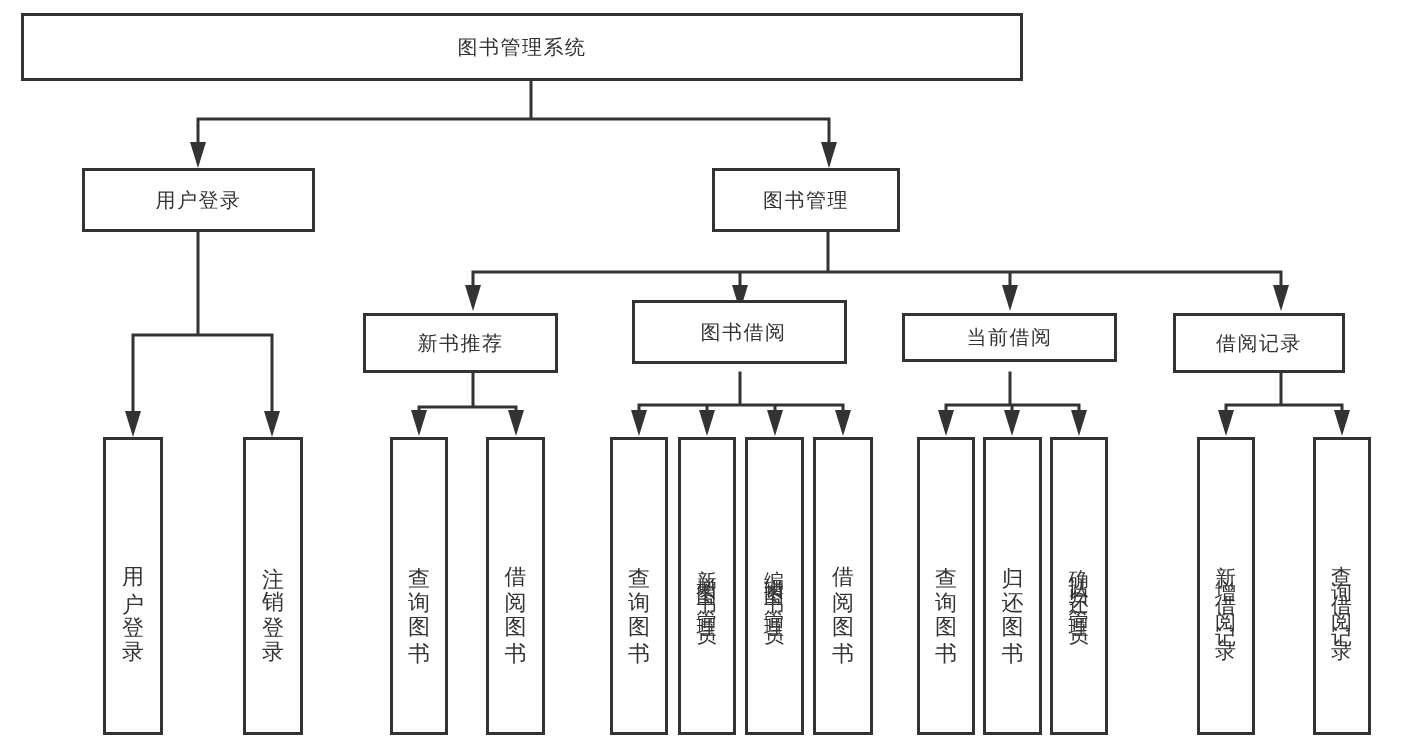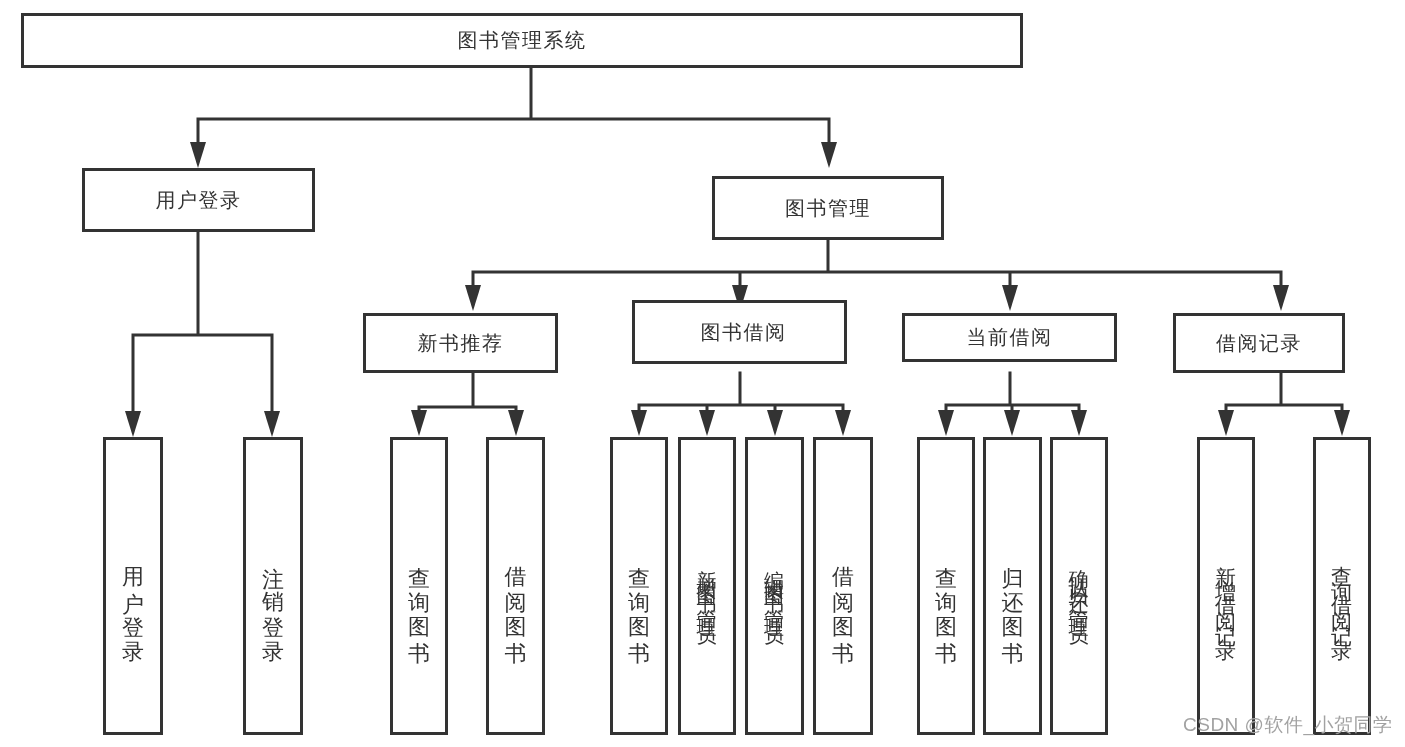--- a/index.html
+++ b/index.html
@@ -23,24 +23,24 @@
     border:3px solid var(--line); background:#fff;
     display:flex; align-items:center; justify-content:center;
     color:var(--text); overflow:hidden;
   }
   .vtext { writing-mode:vertical-rl; text-orientation:mixed; color:var(--text); line-height:1; }
   .sp4 .vtext { font-size:22px; letter-spacing:25px; margin-top:25px; }
   .sp6 .vtext { font-size:21px; letter-spacing:15px; margin-top:15px; }
   .sp9 .vtext { font-size:20px; letter-spacing:8px;  margin-top:8px;  }
 
   
-  #n-root      { left:21px;  top:13px;  width:1002px; height:55px; }
+  #n-root      { left:21px;  top:13px;  width:1002px; height:68px; }
   
   #n-user-login{ left:82px;  top:168px; width:233px; height:64px; }
-  #n-book-mgmt { left:712px; top:176px; width:232px; height:64px; }
+  #n-book-mgmt { left:712px; top:168px; width:188px; height:64px; }
   
   #n-new-rec   { left:363px;  top:313px; width:195px; height:60px; }
   #n-borrow    { left:632px;  top:300px; width:215px; height:64px;padding-left:8px; }
   #n-current   { left:902px;  top:313px; width:215px; height:49px; }
   #n-record    { left:1173px; top:313px; width:172px; height:60px; }
   
   #c-login     { left:103px;  width:60px; }
   #c-logout    { left:243px;  width:60px; }
   #c-nbr-query { left:390px;  width:58px; }
   #c-nbr-borrow{ left:486px;  width:59px; }
@@ -175,15 +175,14 @@
     <span class="vtext">确认归还（管理员）</span>
   </div>
 
   <div class="vbox sp6" id="c-br-add">
     <span class="vtext">新增借阅记录</span>
   </div>
   <div class="vbox sp6" id="c-br-query">
     <span class="vtext">查询借阅记录</span>
   </div>
 
-  <div id="watermark">CSDN @软件_小贺同学</div>
 
 </div>
 
 </body></html>

